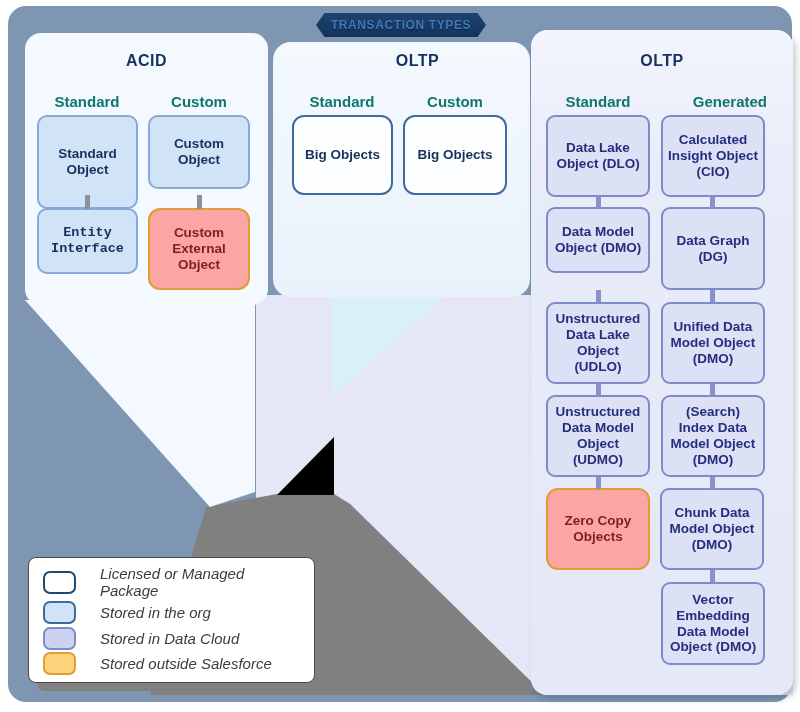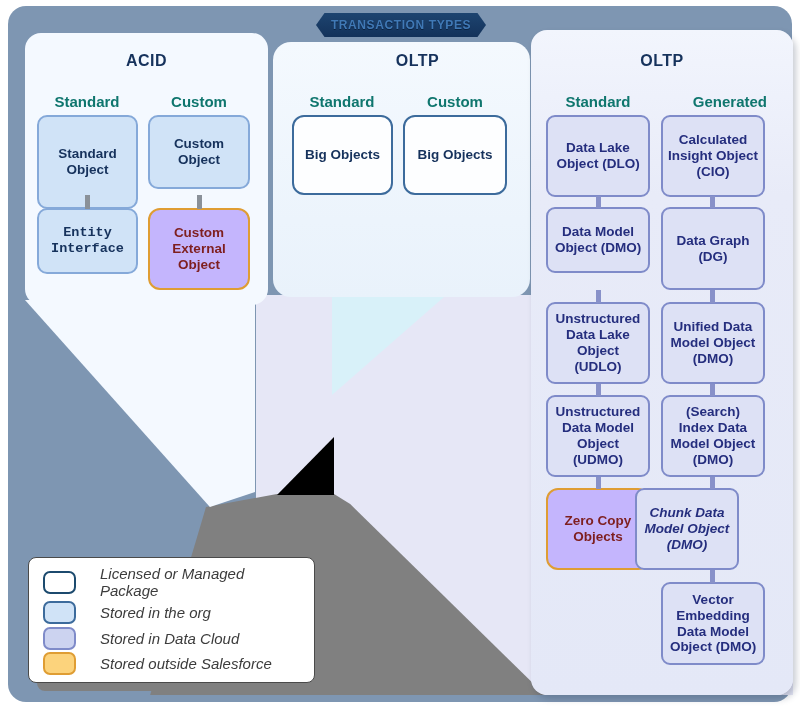--- a/index.html
+++ b/index.html
@@ -34,21 +34,21 @@
   .t-olap{left:531px;top:52px;width:262px;}
 
   .col-header{font-weight:700;font-size:15px;color:#0f766e;text-align:center;width:110px;}
 
   
   .node{display:flex;align-items:center;justify-content:center;text-align:center;
         font-weight:700;font-size:13.5px;line-height:1.18;padding:4px 5px;box-sizing:border-box;}
   .node.org{background:#d0e3f7;border:2px solid #85a9d9;border-radius:10px;color:#16325c;}
   .node.package{background:#fdfeff;border:2px solid #3c6b9c;border-radius:12px;color:#16325c;}
   .node.datacloud{background:#dde1f5;border:2px solid #7f8bc9;border-radius:9px;color:#252e7e;}
-  .node.external{background:#c4b5fd;border:2.5px solid #df9d33;border-radius:12px;color:#7e1f1f;}
+  .node.external{background:#fca5a5;border:2.5px solid #df9d33;border-radius:12px;color:#7e1f1f;}
 
   .conn{width:5px;}
   .conn-gray{background:#8a9199;}
   .conn-indigo{background:#8891c9;}
 
   
   .banner{left:316px;top:13px;width:170px;height:24px;
           background:linear-gradient(180deg,#1d4470 0%,#14325a 100%);
           clip-path:polygon(0% 50%,5% 0%,95% 0%,100% 50%,95% 100%,5% 100%);
           display:flex;align-items:center;justify-content:center;}
@@ -110,21 +110,21 @@
   <div class="abs node datacloud" style="left:546px;top:115px;width:104px;height:82px;">Data Lake Object (DLO)</div>
   <div class="abs node datacloud" style="left:546px;top:207px;width:104px;height:66px;">Data Model Object (DMO)</div>
   <div class="abs node datacloud" style="left:546px;top:302px;width:104px;height:82px;">Unstructured Data Lake Object (UDLO)</div>
   <div class="abs node datacloud" style="left:546px;top:395px;width:104px;height:82px;">Unstructured Data Model Object (UDMO)</div>
   <div class="abs node external" style="left:546px;top:488px;width:104px;height:82px;">Zero Copy Objects</div>
 
   <div class="abs node datacloud" style="left:661px;top:115px;width:104px;height:82px;">Calculated Insight Object (CIO)</div>
   <div class="abs node datacloud" style="left:661px;top:207px;width:104px;height:83px;">Data Graph (DG)</div>
   <div class="abs node datacloud" style="left:661px;top:302px;width:104px;height:82px;">Unified Data Model Object (DMO)</div>
   <div class="abs node datacloud" style="left:661px;top:395px;width:104px;height:82px;">(Search) Index Data Model Object (DMO)</div>
-  <div class="abs node datacloud" style="left:635px;top:488px;width:104px;height:82px;font-style:italic;">Chunk Data Model Object (DMO)</div>
+  <div class="abs node datacloud" style="left:660px;top:488px;width:104px;height:82px;">Chunk Data Model Object (DMO)</div>
   <div class="abs node datacloud" style="left:661px;top:582px;width:104px;height:83px;">Vector Embedding Data Model Object (DMO)</div>
 
   <div class="abs conn conn-gray" style="left:85px;top:195px;height:14px;"></div>
   <div class="abs conn conn-gray" style="left:197px;top:195px;height:14px;"></div>
   <div class="abs conn conn-indigo" style="left:596px;top:196px;height:12px;"></div>
   <div class="abs conn conn-indigo" style="left:596px;top:290px;height:13px;"></div>
   <div class="abs conn conn-indigo" style="left:596px;top:384px;height:12px;"></div>
   <div class="abs conn conn-indigo" style="left:596px;top:477px;height:12px;"></div>
   <div class="abs conn conn-indigo" style="left:710px;top:196px;height:12px;"></div>
   <div class="abs conn conn-indigo" style="left:710px;top:290px;height:13px;"></div>

